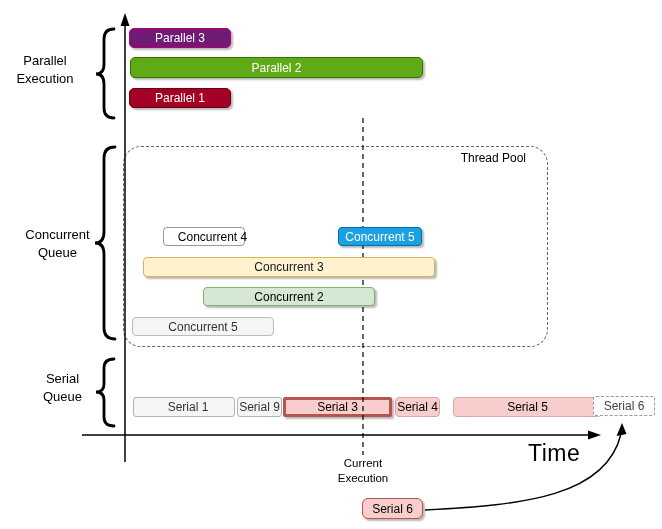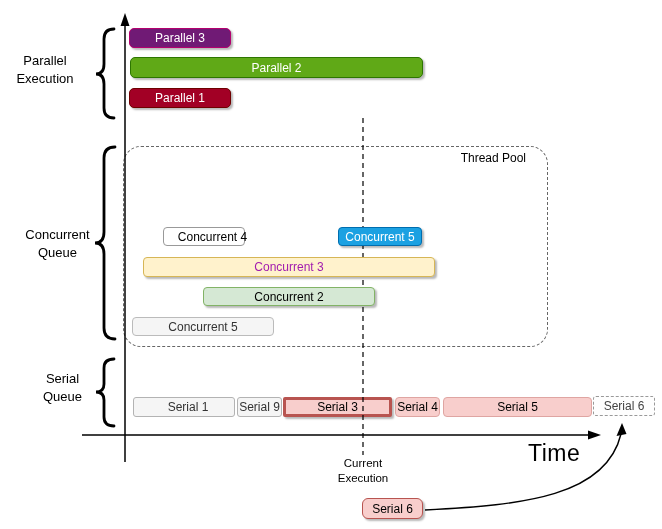--- a/index.html
+++ b/index.html
@@ -22,21 +22,21 @@
   .c3{left:143px;top:257px;width:292px;height:20px;z-index:6;border-radius:4px;}
   .c2{left:203px;top:287px;width:172px;height:19px;z-index:6;border-radius:4px;}
   .c1{left:132px;top:317px;width:142px;height:19px;z-index:6;border-radius:4px;}
 
   
   .s-row{font-size:12px;}
   .s1{left:133px;top:397px;width:102px;height:20px;z-index:4;border-radius:3px;padding-left:8px;}
   .s2{left:237px;top:397px;width:45px;height:20px;z-index:4;border-radius:3px;}
   .s3{left:283px;top:397px;width:109px;height:20px;z-index:4;border-width:3px;border-radius:2px;}
   .s4{left:395px;top:397px;width:45px;height:20px;z-index:4;border-radius:4px;}
-  .s5{left:443px;top:397px;width:149px;height:20px;z-index:4;border-radius:4px;}
+  .s5{left:453px;top:397px;width:149px;height:20px;z-index:4;border-radius:4px;}
   .s6{left:593px;top:396px;width:62px;height:20px;z-index:4;border-style:dashed;border-radius:3px;}
 
   
   .callout{left:362px;top:498px;width:61px;height:21px;z-index:6;border-radius:6px;}
 
   
   .thread-pool{position:absolute;left:123px;top:146px;width:425px;height:201px;box-sizing:border-box;
                border:1.4px dashed #666;border-radius:18px;z-index:1;}
   .thread-pool-label{position:absolute;top:4px;right:21px;font-size:12px;color:#000;}
 
@@ -95,21 +95,21 @@
 Queue</div>
   <div class="section-label lbl-serial">Serial
 Queue</div>
 
   <div class="bar shadow p3" style="background-color: #701a75; border-color: rgb(180, 0, 110); color: rgb(255, 255, 255);">Parallel 3</div>
   <div class="bar shadow p2" style="background-color: rgb(96, 169, 23); border-color: rgb(45, 118, 0); color: rgb(255, 255, 255);">Parallel 2</div>
   <div class="bar shadow p1" style="background-color: rgb(162, 0, 37); border-color: rgb(111, 0, 0); color: rgb(255, 255, 255);">Parallel 1</div>
 
   <div class="bar c4" style="background-color: rgb(255, 255, 255); border-color: rgb(153, 153, 153); color: rgb(0, 0, 0);">Concurrent 4</div>
   <div class="bar shadow c5" style="background-color: rgb(27, 161, 226); border-color: rgb(0, 110, 175); color: rgb(255, 255, 255);">Concurrent 5</div>
-  <div class="bar shadow c3" style="background-color: rgb(255, 242, 204); border-color: rgb(214, 182, 86); color: #a21caf;">Concurrent 3</div>
+  <div class="bar shadow c3" style="background-color: rgb(255, 242, 204); border-color: rgb(214, 182, 86); color: #0f172a;">Concurrent 3</div>
   <div class="bar shadow c2" style="background-color: rgb(213, 232, 212); border-color: rgb(130, 179, 102); color: rgb(0, 0, 0);">Concurrent 2</div>
   <div class="bar c1" style="background-color: rgb(245, 245, 245); border-color: rgb(187, 187, 187); color: rgb(51, 51, 51);">Concurrent 5</div>
 
   <div class="bar s-row s1" style="background-color: rgb(245, 245, 245); border-color: rgb(179, 179, 179); color: rgb(51, 51, 51);">Serial 1</div>
   <div class="bar s-row s2" style="background-color: rgb(245, 245, 245); border-color: rgb(179, 179, 179); color: rgb(51, 51, 51);">Serial 9</div>
   <div class="bar s-row shadow s3" style="background-color: rgb(248, 206, 204); border-color: rgb(184, 84, 80); color: rgb(0, 0, 0);">Serial 3</div>
   <div class="bar s-row s4" style="background-color: rgb(248, 206, 204); border-color: rgb(223, 165, 162); color: rgb(0, 0, 0);">Serial 4</div>
   <div class="bar s-row s5" style="background-color: rgb(248, 206, 204); border-color: rgb(223, 165, 162); color: rgb(0, 0, 0);">Serial 5</div>
   <div class="bar s-row s6" style="background-color: rgb(254, 254, 254); border-color: rgb(153, 153, 153); color: rgb(68, 68, 68);">Serial 6</div>
 

